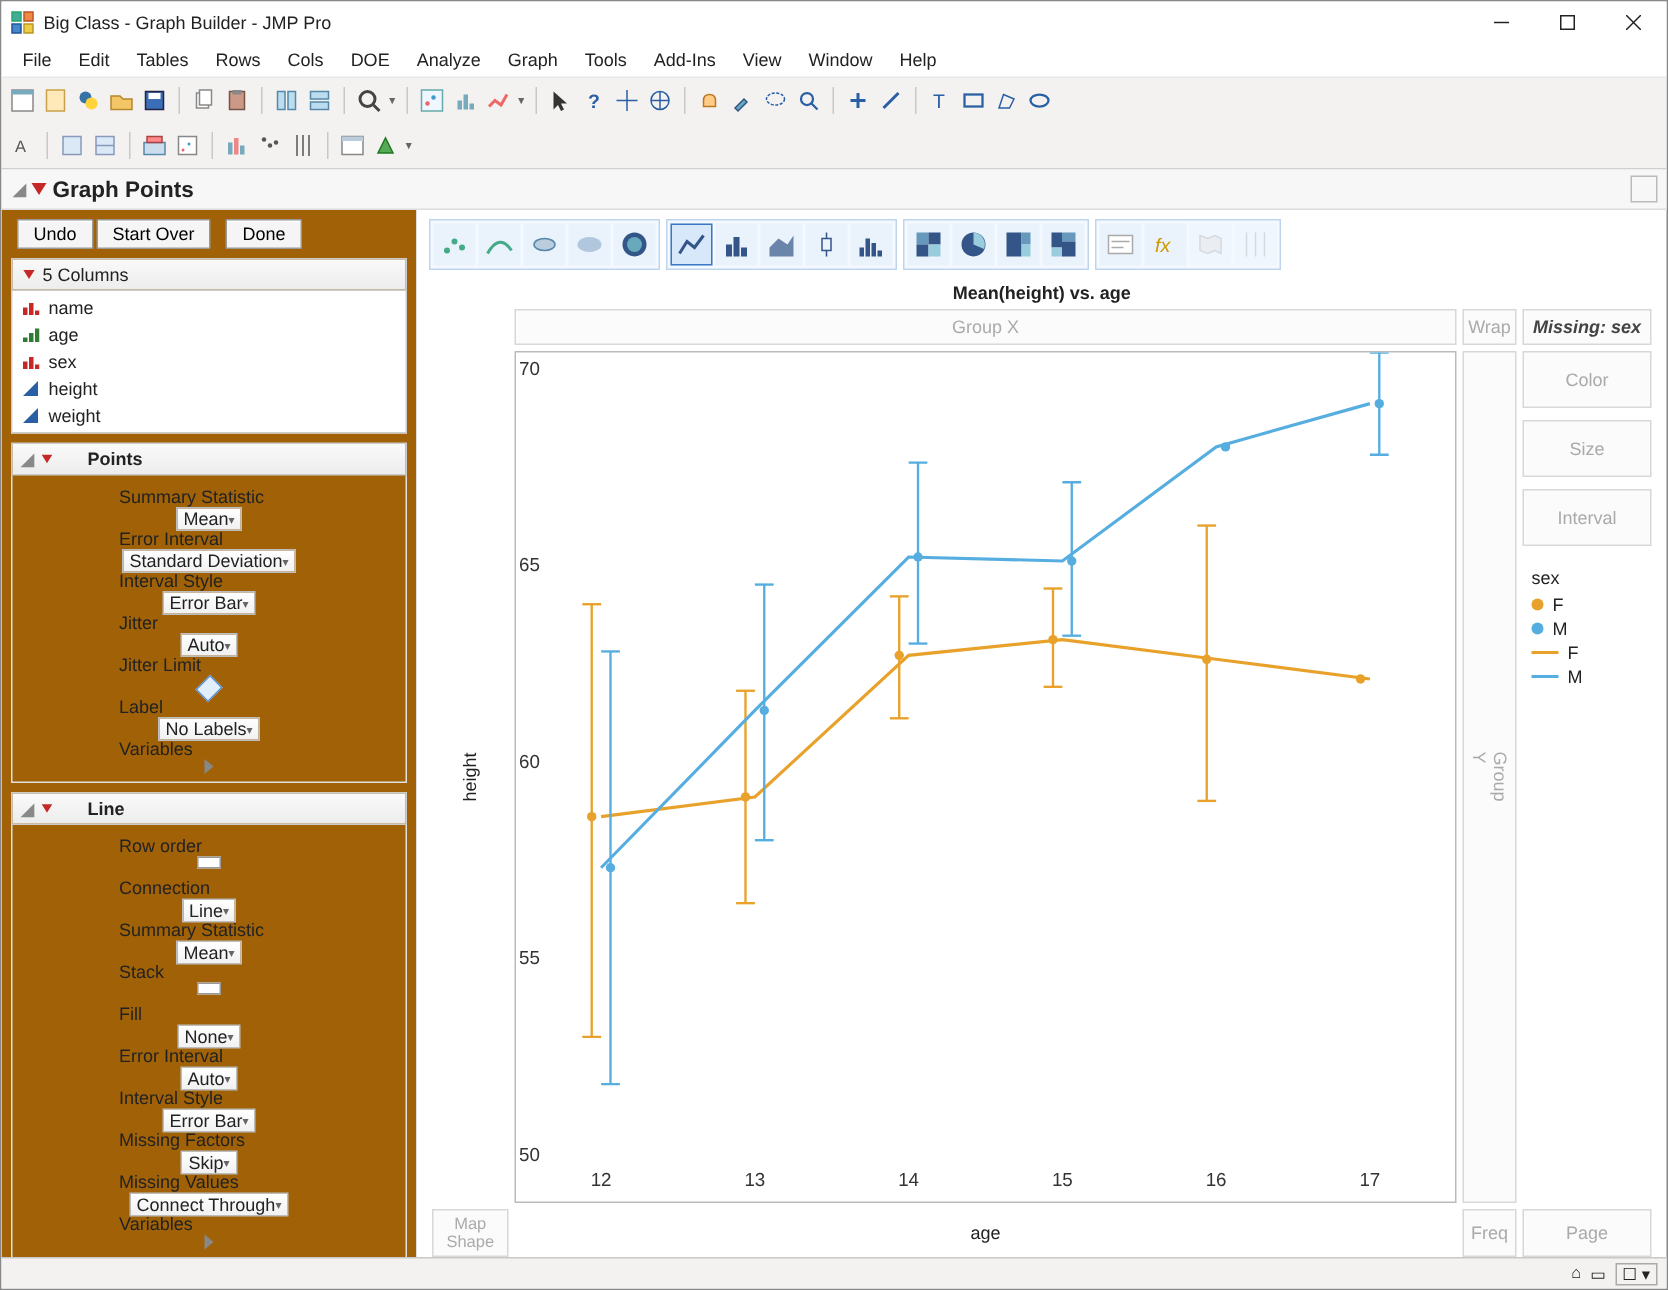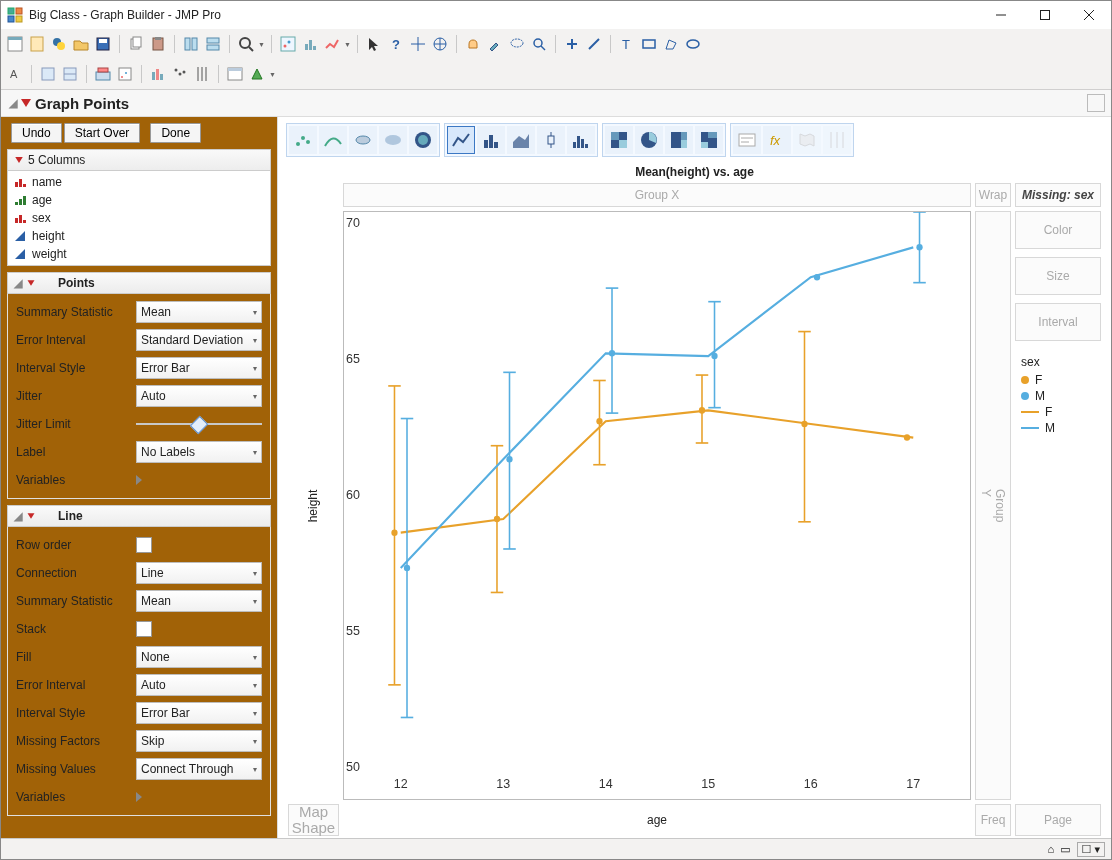--- a/index.html
+++ b/index.html
@@ -36,21 +36,21 @@
   .section-head{display:flex;align-items:center;padding:3px 6px;background:linear-gradient(#f9f9f9,#ededed);border:1px solid #ccc;margin:0 6px;}
   .section-title{font-size:12px;}
   .col-list{border:1px solid #ccc;border-top:none;margin:0 6px;background:#fff;padding:2px 0;}
   .col-item{display:flex;align-items:center;gap:6px;padding:2px 6px;font-size:12px;}
   .col-icon{width:12px;height:12px;display:inline-block;}
   
   .prop-section{margin:6px 6px 0 6px;}
   .prop-head{display:flex;align-items:center;padding:3px 4px;background:linear-gradient(#fafafa,#ececec);border:1px solid #ccc;}
   .prop-head .title{font-weight:bold;font-size:12px;margin-left:18px;}
   .prop-body{border:1px solid #e0e0e0;border-top:none;padding:4px 0;}
-  .prop-row{display:flex;align-items:center;padding:3px 8px;font-size:12px;height:22px;}
+  .prop-row{display:flex;align-items:center;padding:3px 8px;font-size:12px;height:22px;flex-direction:column;}
   .prop-label{width:120px;}
   .jmp-select{flex:1;border:1px solid #bdbdbd;background:linear-gradient(#fff,#f1f1f1);height:20px;font-size:12px;padding:0 4px;display:flex;align-items:center;justify-content:space-between;}
   .jmp-select .caret{font-size:8px;color:#666;}
   .jmp-chk{width:14px;height:14px;border:1px solid #999;background:#fff;}
   .slider{flex:1;height:16px;position:relative;}
   .slider-track{position:absolute;top:7px;left:0;right:0;height:2px;background:#c8c8c8;}
   .slider-thumb{position:absolute;top:2px;left:50%;width:10px;height:12px;background:#e3eefb;border:1px solid #5b8dce;transform:translateX(-50%) rotate(45deg);}
   .var-caret{width:0;height:0;border-top:5px solid transparent;border-bottom:5px solid transparent;border-left:6px solid #888;display:inline-block;}
   
   .chart-toolbar{display:flex;gap:4px;padding:6px 8px;flex-wrap:wrap;}
@@ -106,20 +106,35 @@
       </div>
       <div class="win-btn close">
         <svg width="10" height="10">
             <line x1="0" y1="0" x2="10" y2="10" stroke="#222"></line>
             <line x1="10" y1="0" x2="0" y2="10" stroke="#222"></line>
           </svg>
       </div>
     </div>
   </div>
 
+  <div class="menubar">
+    <span>File</span>
+    <span>Edit</span>
+    <span>Tables</span>
+    <span>Rows</span>
+    <span>Cols</span>
+    <span>DOE</span>
+    <span>Analyze</span>
+    <span>Graph</span>
+    <span>Tools</span>
+    <span>Add-Ins</span>
+    <span>View</span>
+    <span>Window</span>
+    <span>Help</span>
+  </div>
 
   <div class="toolbars">
     <div class="toolbar-row">
       <span class="tbicon">
           <svg width="16" height="16">
             <rect x="1" y="1" width="14" height="14" fill="#fff" stroke="#888"></rect>
             <rect x="1" y="1" width="14" height="3" fill="#7ab"></rect>
           </svg>
         </span>
       <span class="tbicon">
@@ -767,21 +782,21 @@
                 <span class="lg-line" style="background:#e8a12a"></span>
                 <span>F</span>
               </div>
             <div class="lg-item">
                 <span class="lg-line" style="background:#56aee0"></span>
                 <span>M</span>
               </div>
           </div>
         </div>
 
-        <div class="zone" style="grid-column:1;grid-row:3;white-space:pre;text-align:center;font-size:15px;line-height:1.1"><span>Map
+        <div class="zone" style="grid-column:1;grid-row:3;white-space:pre;text-align:center;font-size:11px;line-height:1.1"><span>Map
 Shape</span></div>
         <div style="grid-column:2;grid-row:3;display:flex;align-items:center;justify-content:center;font-size:12px">
             <span>age</span>
           </div>
         <div class="zone" style="grid-column:3;grid-row:3">
             <span>Freq</span>
           </div>
         <div class="zone" style="grid-column:4;grid-row:3">
             <span>Page</span>
           </div>

